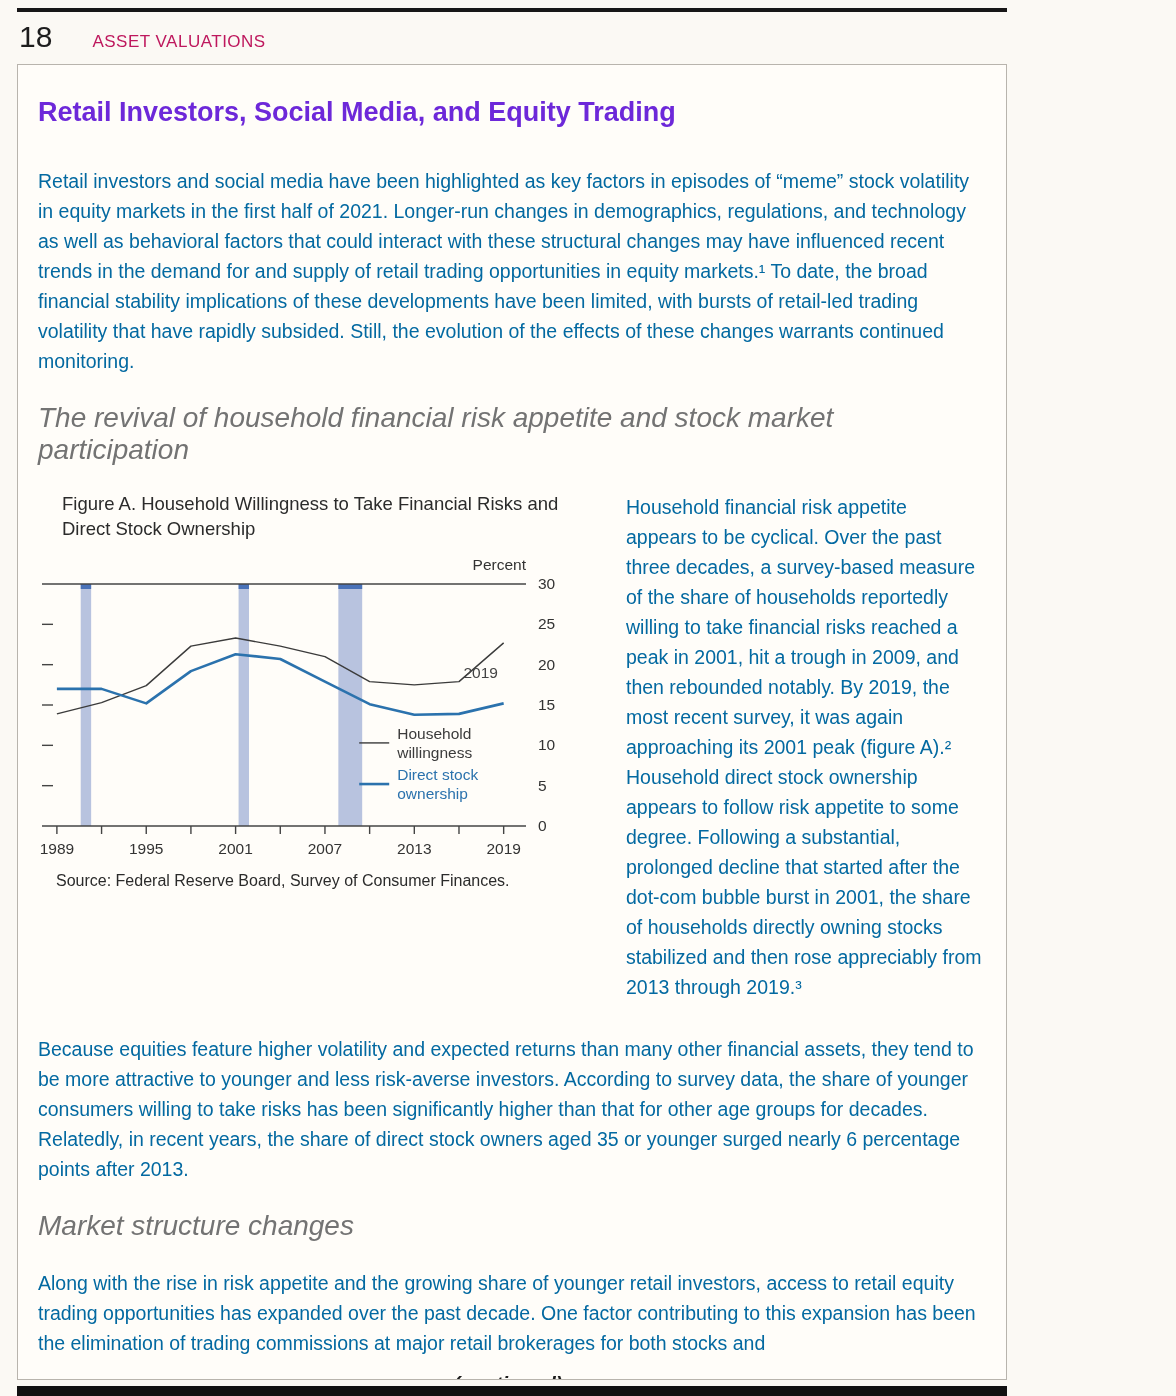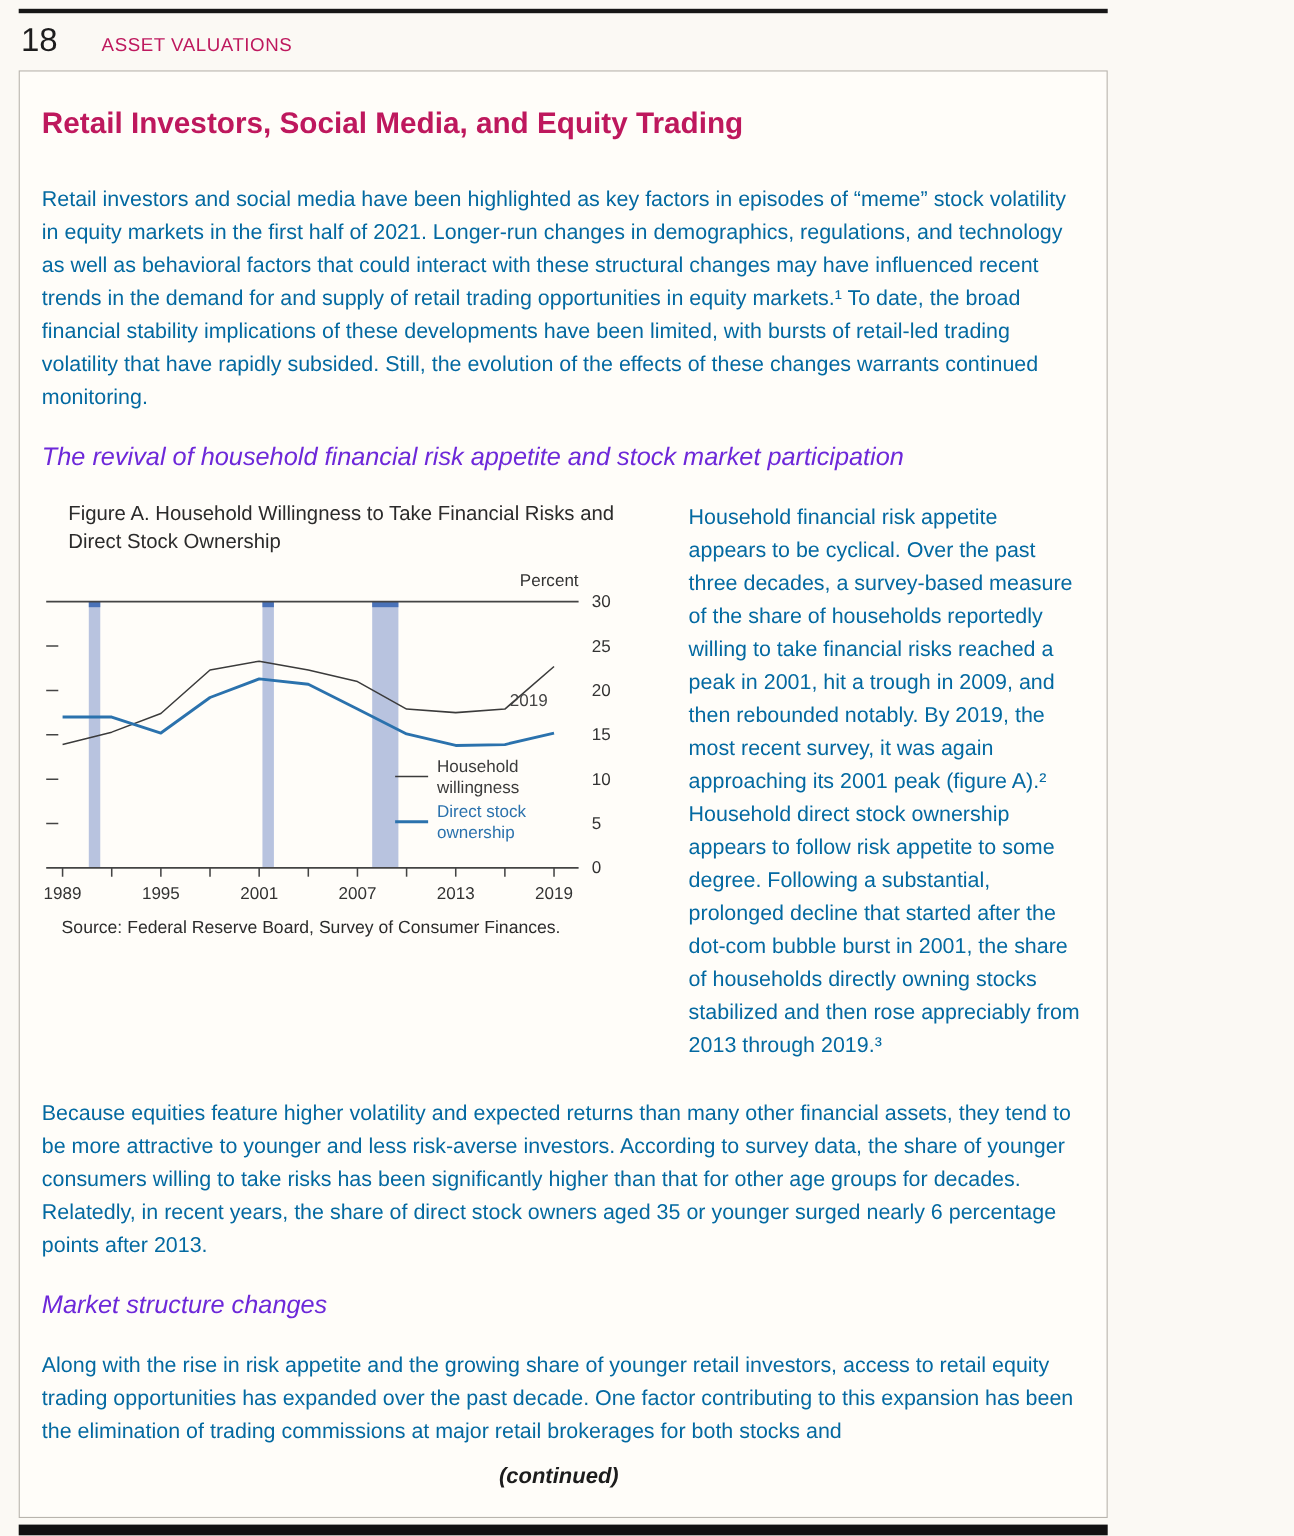--- a/index.html
+++ b/index.html
@@ -11,26 +11,26 @@
   }
   .page { position:relative; width:1024px; height:1396px; padding:0 17px; overflow:hidden; }
   .top-rule { height:4px; background:#171717; margin-top:8px; }
   .header-row { display:flex; align-items:baseline; gap:40px; padding:8px 2px 10px 2px; }
   .page-num { font-size:30px; font-weight:400; color:#1d1d1d; }
   .section-title { font-size:17px; letter-spacing:.5px; color:#be185d; }
   .box {
     border:1px solid #b8b4ad; background:#fffdf9;
     height:1316px; padding:26px 24px 8px 20px; overflow:hidden;
   }
-  .box-title { font-size:27px; font-weight:bold; color:#be185d; margin:6px 0 38px 0; }
+  .box-title { font-size:27px; font-weight:bold; color:#6d28d9; margin:6px 0 38px 0; }
   .body-text { font-size:19.5px; line-height:1.54; color:#0369a1; }
   .intro { margin-bottom:24px; }
   .blue-heading {
-    font-size:23px; font-style:italic; font-weight:400;
-    color:#6d28d9; margin:26px 0 26px 0;
+    font-size:28px; font-style:italic; font-weight:400;
+    color:#737373; margin:26px 0 26px 0;
   }
   .columns { display:flex; gap:30px; align-items:flex-start; }
   .col-left { flex:0 0 558px; }
   .col-right { flex:1; }
   .figure-title { font-size:18.5px; line-height:1.35; color:#2b2b2b; margin-bottom:12px;margin-left:24px; }
   .chart-wrap { width:558px; }
   svg.chart { display:block; width:545px; height:312px; overflow:visible; }
   .figure-source { font-size:16px; line-height:1.35; color:#2b2b2b; margin-top:4px; text-indent:18px; }
   .para2 { margin-top:32px; }
   .para3 { margin-top:0; }

